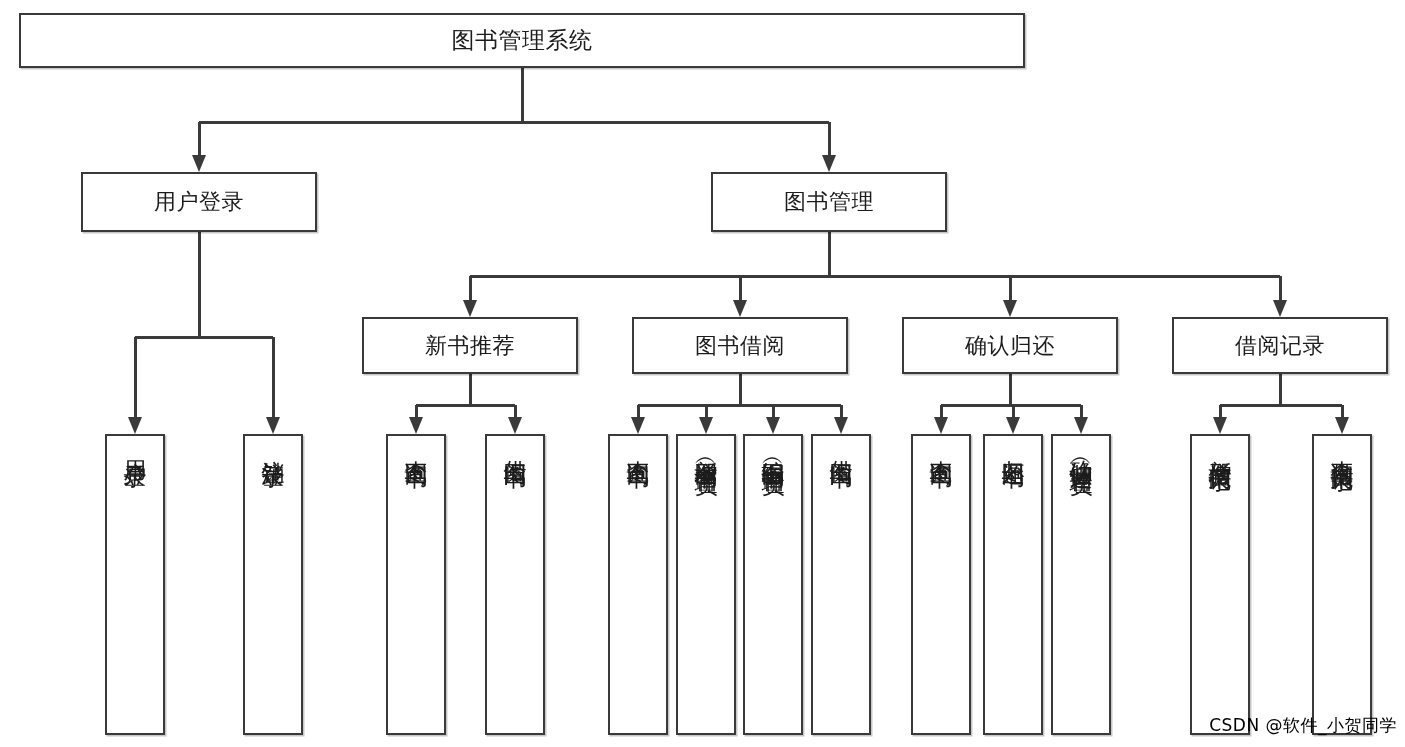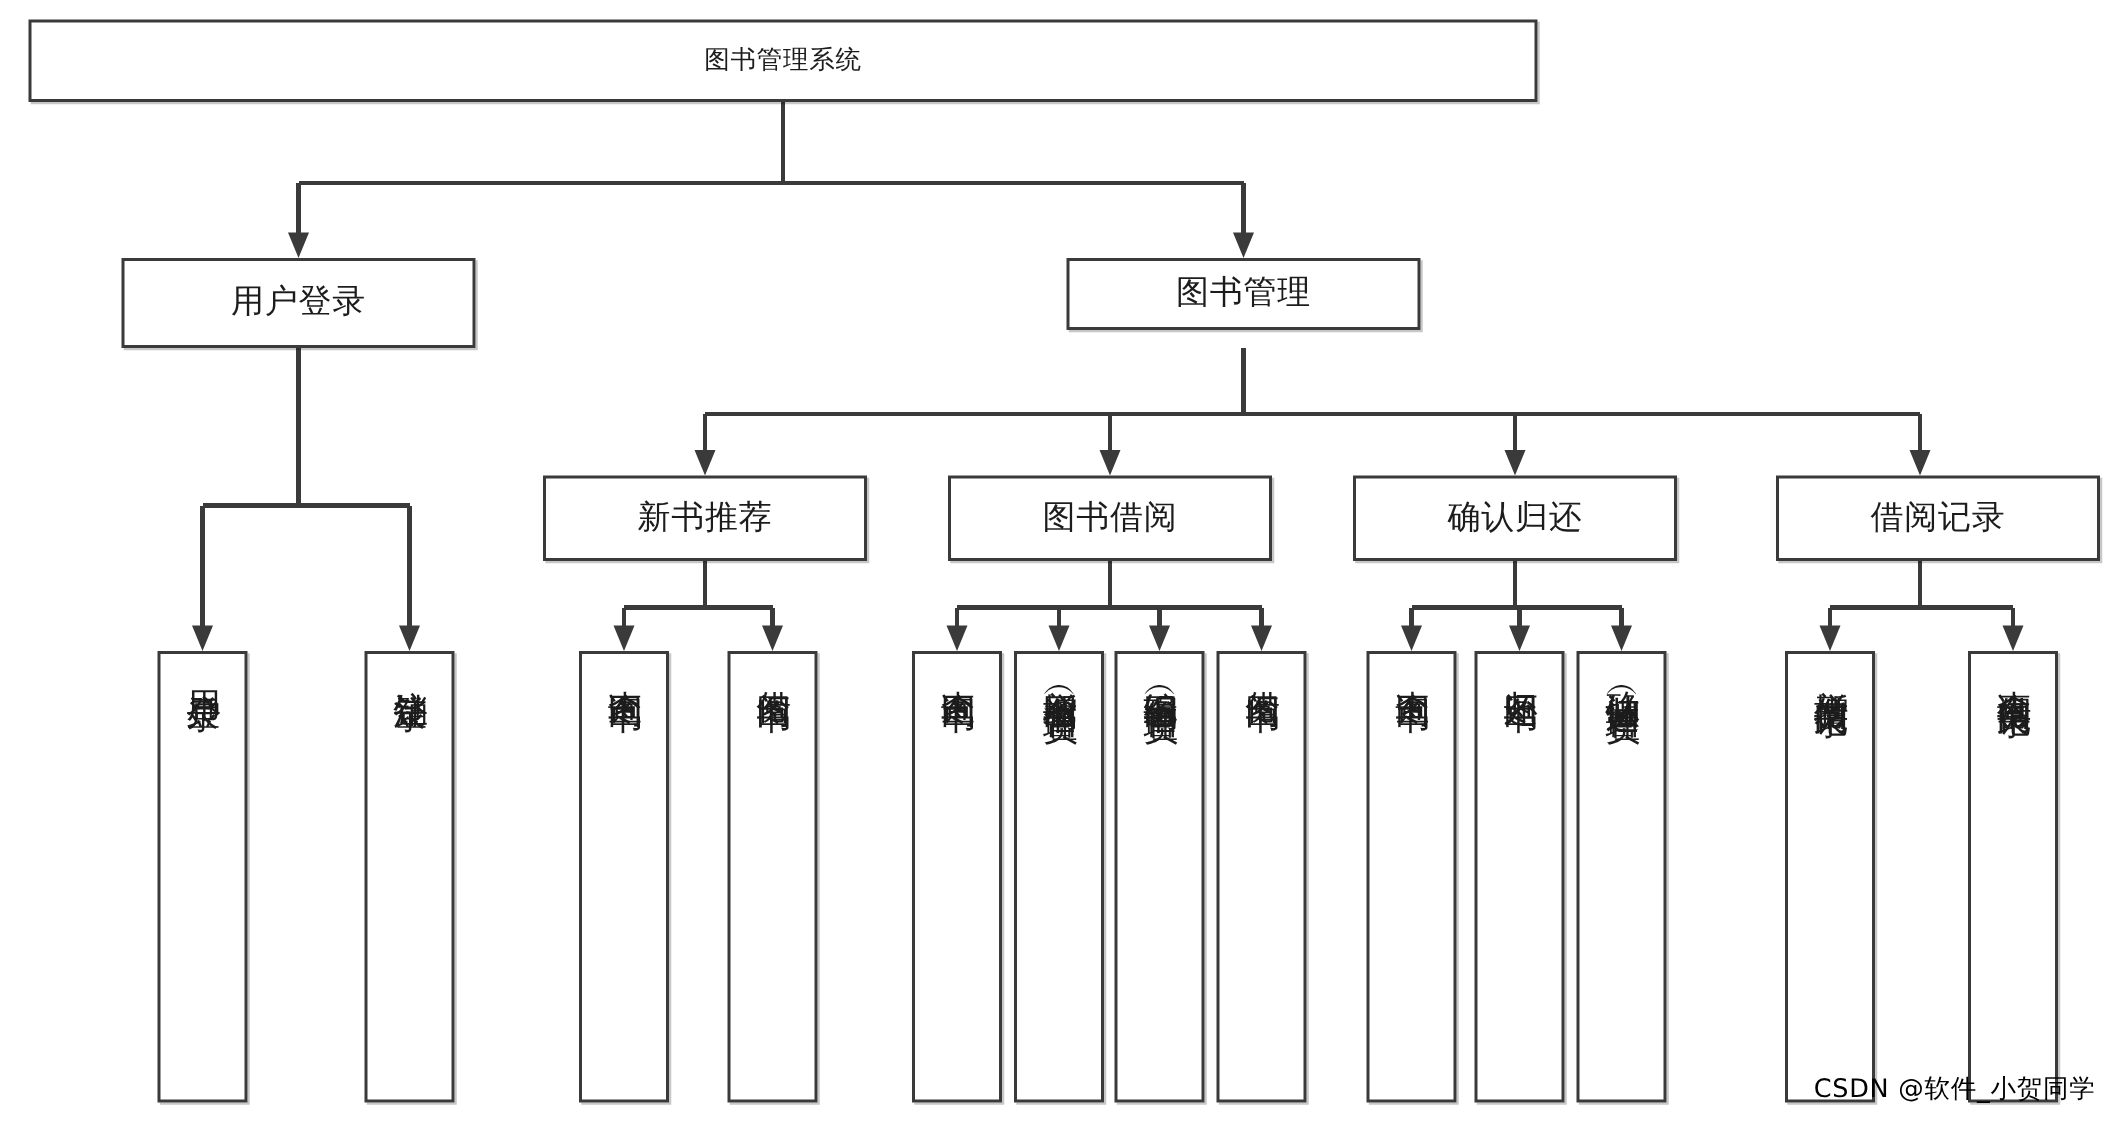--- a/index.html
+++ b/index.html
@@ -36,21 +36,21 @@
   .node-label {
     color: #1c1c1c;
     letter-spacing: 0.5px;
     line-height: 1.0;
     white-space: pre;
   }
   .node.horiz .node-label {
     font-size: 22px;
   }
   .node.root .node-label {
-    font-size: 17px;
+    font-size: 23px;
   }
   .node.vert {
     align-items: flex-start;
     justify-content: center;
     padding-top: 6px;
   }
   .node.vert .node-label {
     writing-mode: vertical-rl;
     text-orientation: upright;
     font-size: 23px;
@@ -126,33 +126,33 @@
       <path d="M1335,417 L1349,417 L1342,434 Z" fill="#3a3a3a"></path>
       <line x1="1342" y1="405" x2="1342" y2="417" stroke="#3a3a3a" stroke-width="3" shape-rendering="crispEdges"></line>
     </svg>
   <div id="nodes">
       <div class="node horiz root" style="left: 19px; top: 13px; width: 1006px; height: 55px;">
         <span class="node-label">图书管理系统</span>
       </div>
       <div class="node horiz" style="left: 81px; top: 172px; width: 236px; height: 60px;">
         <span class="node-label">用户登录</span>
       </div>
-      <div class="node horiz" style="left: 711px; top: 172px; width: 236px; height: 48px;">
+      <div class="node horiz" style="left: 711px; top: 172px; width: 236px; height: 60px;">
         <span class="node-label">图书管理</span>
       </div>
       <div class="node horiz" style="left: 362px; top: 317px; width: 216px; height: 57px; text-align: center;">
         <span class="node-label">新书推荐</span>
       </div>
       <div class="node horiz" style="left: 632px; top: 317px; width: 216px; height: 57px; justify-content: center;">
         <span class="node-label">图书借阅</span>
       </div>
       <div class="node horiz" style="left: 902px; top: 317px; width: 216px; height: 57px;">
         <span class="node-label">确认归还</span>
       </div>
-      <div class="node horiz" style="left: 1172px; top: 317px; width: 216px; height: 57px; margin-left: 12px;">
+      <div class="node horiz" style="left: 1172px; top: 317px; width: 216px; height: 57px;">
         <span class="node-label">借阅记录</span>
       </div>
       <div class="node vert" style="left: 105px; top: 434px; width: 60px; height: 301px;">
         <span class="node-label">用户登录</span>
       </div>
       <div class="node vert" style="left: 243px; top: 434px; width: 60px; height: 301px;">
         <span class="node-label">注销登录</span>
       </div>
       <div class="node vert" style="left: 386px; top: 434px; width: 60px; height: 301px;">
         <span class="node-label">查询图书</span>

